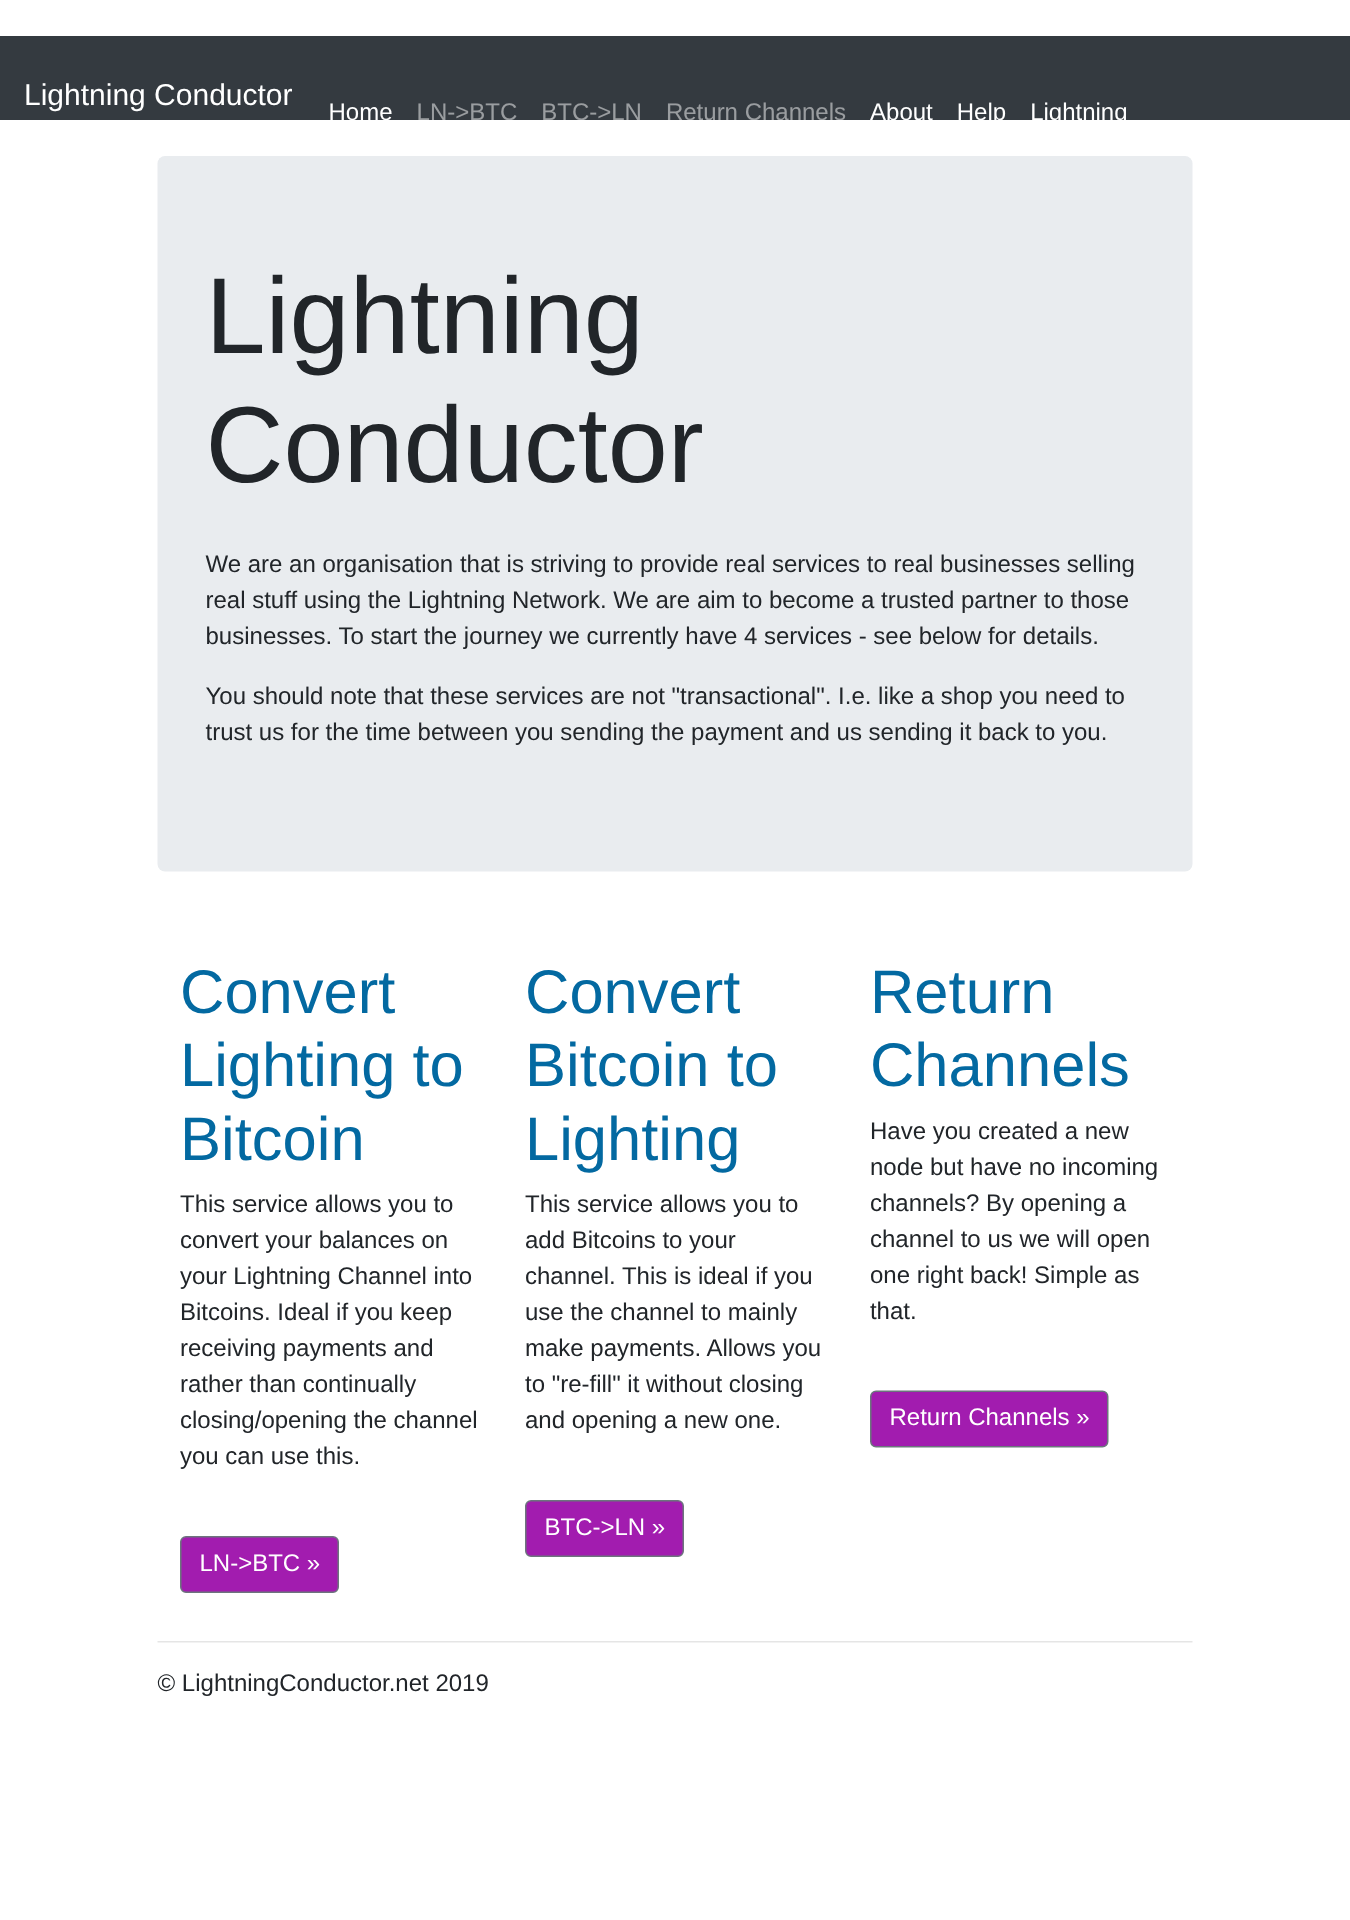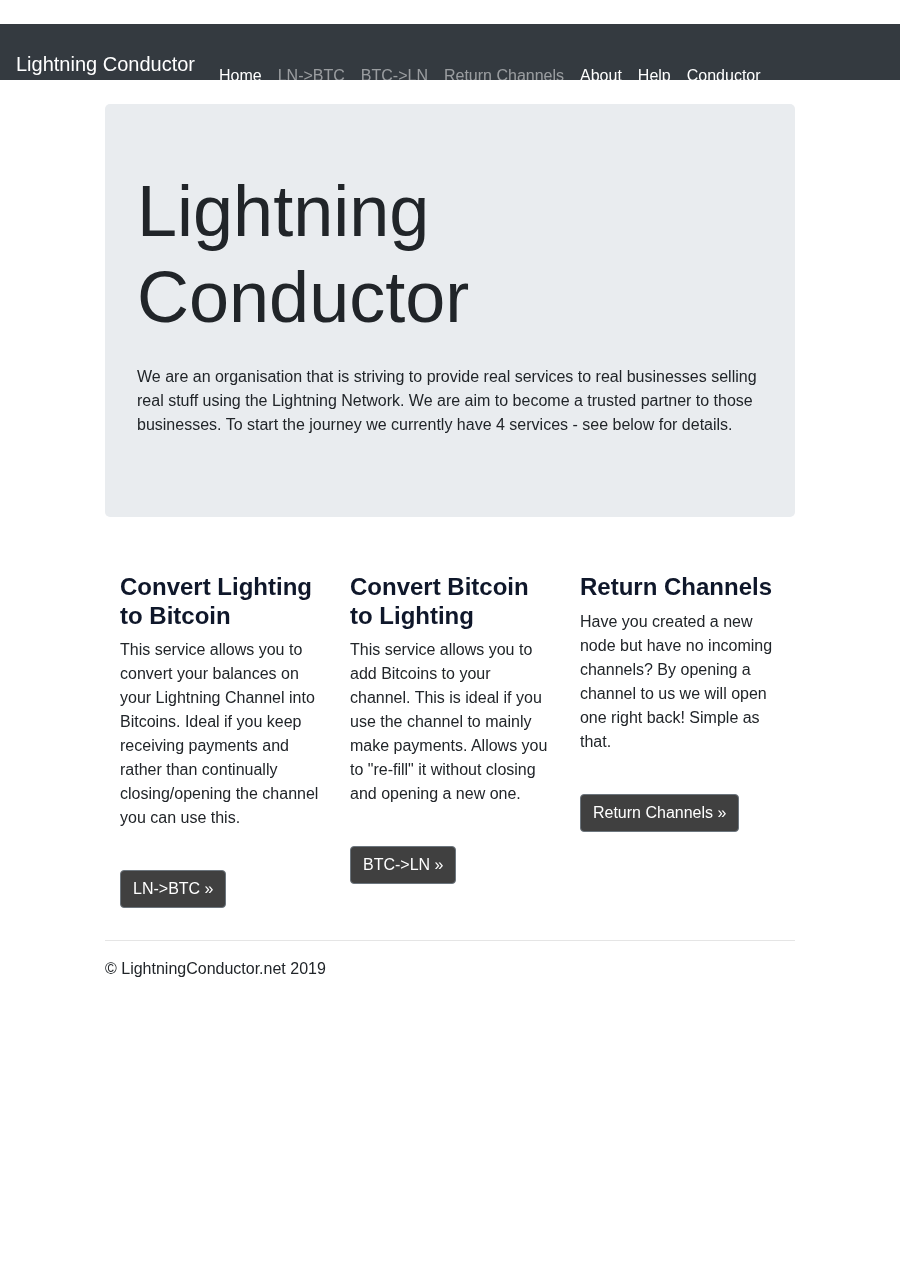--- a/index.html
+++ b/index.html
@@ -72,31 +72,31 @@
   .jumbotron p { margin: 0 0 16px 0; }
   .jumbotron p:last-child { margin-bottom: 16px; }
 
   
   .row { display: flex; align-items: flex-start; }
   .col {
     width: 33.3333%;
     padding: 0 15px;
   }
   .col h2 {
-    font-size: 24px;
-    font-weight: 700;
+    font-size: 41px;
+    font-weight: 400;
     line-height: 1.2;
     margin: 0 0 8px 0;
-    color: #0f172a;
+    color: #0369a1;
   }
   .col p { margin: 0 0 16px 0; }
 
   .btn {
     display: inline-block;
-    background: #404040;
+    background: #a21caf;
     border: 1px solid #6c757d;
     color: #ffffff;
     font-family: inherit;
     font-size: 16px;
     line-height: 1.5;
     padding: 6px 12px;
     border-radius: 4px;
     text-decoration: none;
     cursor: pointer;
     white-space: nowrap;
@@ -128,31 +128,32 @@
       <li>
       <a class="nav-link muted">Return Channels</a>
     </li>
       <li>
       <a class="nav-link">About</a>
     </li>
       <li>
       <a class="nav-link">Help</a>
     </li>
       <li>
-      <a class="nav-link">Conductor</a>
+      <a class="nav-link">Lightning</a>
     </li>
     </ul>
 </nav>
 
 <main class="container main-container">
 
   <section class="jumbotron">
     <h1>Lightning Conductor</h1>
     <div>
         <p>We are an organisation that is striving to provide real services to real businesses selling real stuff using the Lightning Network. We are aim to become a trusted partner to those businesses. To start the journey we currently have 4 services - see below for details.</p>
+        <p>You should note that these services are not "transactional". I.e. like a shop you need to trust us for the time between you sending the payment and us sending it back to you.</p>
       </div>
   </section>
 
   <div class="row">
       <div class="col">
       <h2>Convert Lighting to Bitcoin</h2>
       <p>This service allows you to convert your balances on your Lightning Channel into Bitcoins. Ideal if you keep receiving payments and rather than continually closing/opening the channel you can use this.</p>
       <a class="btn">LN-&gt;BTC »</a>
     </div>
       <div class="col">

